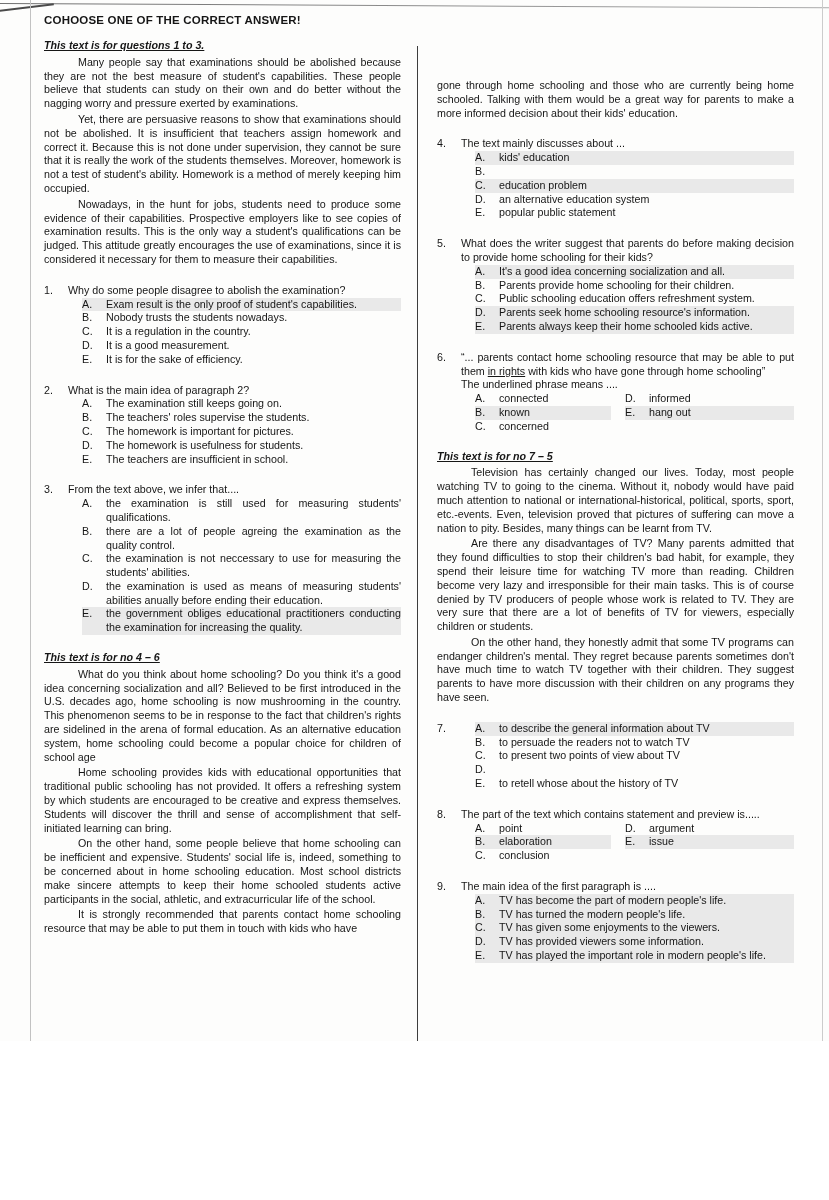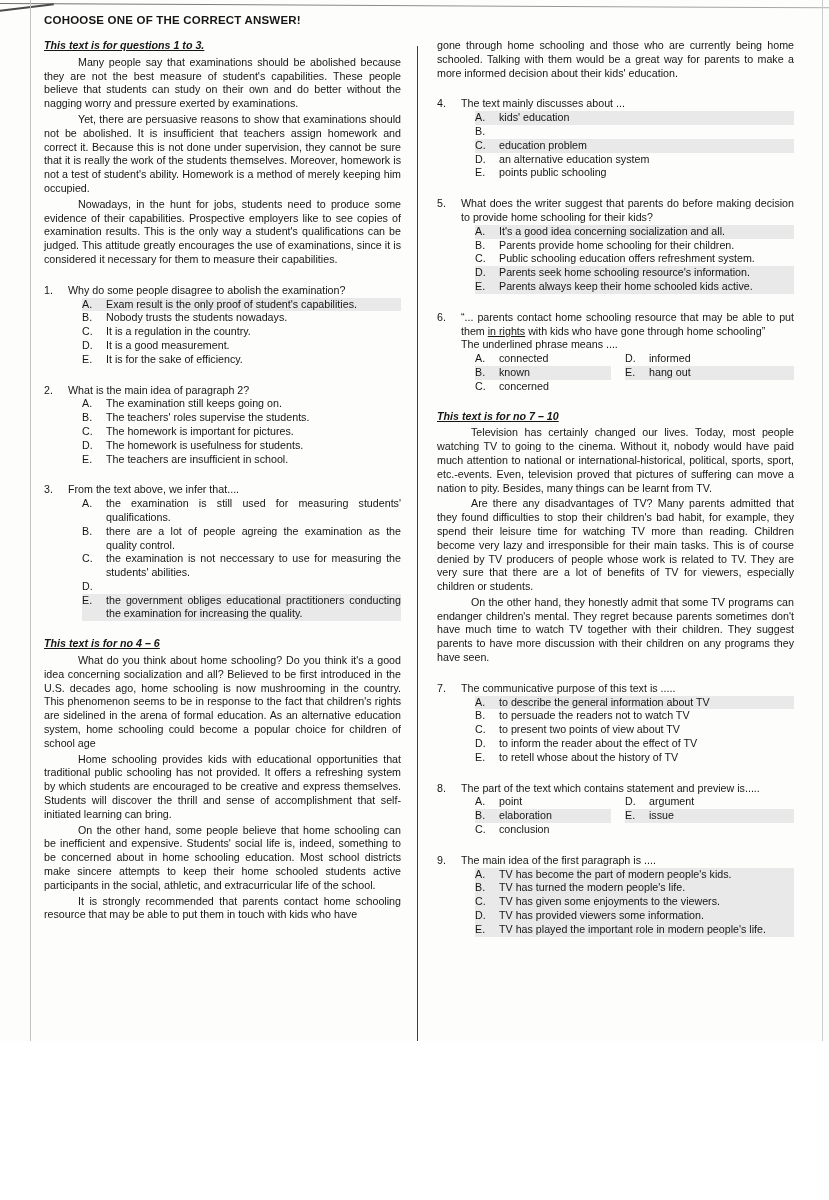--- a/index.html
+++ b/index.html
@@ -25,21 +25,21 @@
   .content { position: absolute; left: 44px; top: 14px; width: 750px; }
   .title { font-size: 11.5px; font-weight: bold; letter-spacing: 0.2px; margin: 0 0 13px 0; }
 
   .cols { display: flex; gap: 36px; }
   .col { width: 357px; font-size: 10.7px; line-height: 13.8px; text-align: justify; }
 
   .sec-head { font-weight: bold; font-style: italic; text-decoration: underline; margin: 16px 0 3px 0; }
   .col > .sec-head:first-child { margin-top: 0; }
 
   .para { margin: 0 0 2px 0; text-indent: 34px; }
-  .para.cont { text-indent: 0; }
+  .para.cont { text-indent: 0; margin-top: 40px; }
 
   .question { display: flex; margin: 17px 0 0 0; }
   .q-num { flex: none; width: 24px; }
   .q-main { flex: 1; min-width: 0; }
   .q-sub { }
 
   .option { display: flex; padding-left: 14px; }
   .opt-letter { flex: none; width: 24px; }
   .opt-text { flex: 1; min-width: 0; }
   .option.shaded .opt-letter, .option.shaded .opt-text { background: #e9e9e9; }
@@ -134,20 +134,21 @@
                 <div class="option">
                   <span class="opt-letter">B.</span>
                   <span class="opt-text">there are a lot of people agreing the examination as the quality control.</span>
                 </div>
                 <div class="option">
                   <span class="opt-letter">C.</span>
                   <span class="opt-text">the examination is not neccessary to use for measuring the students' abilities.</span>
                 </div>
                 <div class="option">
                   <span class="opt-letter">D.</span>
+                  <span class="opt-text">the examination is used as means of measuring students' abilities anually before ending their education.</span>
                 </div>
                 <div class="option shaded">
                   <span class="opt-letter">E.</span>
                   <span class="opt-text">the government obliges educational practitioners conducting the examination for increasing the quality.</span>
                 </div>
               </div>
             </div>
           </div>
           <div class="sec-head">This text is for no 4 – 6</div>
           <p class="para">What do you think about home schooling? Do you think it's a good idea concerning socialization and all? Believed to be first introduced in the U.S. decades ago, home schooling is now mushrooming in the country. This phenomenon seems to be in response to the fact that children's rights are sidelined in the arena of formal education. As an alternative education system, home schooling could become a popular choice for children of school age</p>
@@ -172,21 +173,21 @@
                 <div class="option shaded">
                   <span class="opt-letter">C.</span>
                   <span class="opt-text">education problem</span>
                 </div>
                 <div class="option">
                   <span class="opt-letter">D.</span>
                   <span class="opt-text">an alternative education system</span>
                 </div>
                 <div class="option">
                   <span class="opt-letter">E.</span>
-                  <span class="opt-text">points public schooling</span>
+                  <span class="opt-text">popular public statement</span>
                 </div>
               </div>
             </div>
           </div>
           <div class="question">
             <span class="q-num">5.</span>
             <div class="q-main">
               <div class="q-text">What does the writer suggest that parents do before making decision to provide home schooling for their kids?</div>
               <div class="options">
                 <div class="option shaded">
@@ -234,44 +235,42 @@
                   <span class="opt-letter">D.</span>
                   <span class="opt-text">informed</span>
                 </div>
                 <div class="option shaded">
                   <span class="opt-letter">E.</span>
                   <span class="opt-text">hang out</span>
                 </div>
               </div>
             </div>
           </div>
-          <div class="sec-head">This text is for no 7 – 10</div>
+          <div class="sec-head">This text is for no 7 – 5</div>
           <p class="para">Television has certainly changed our lives. Today, most people watching TV to going to the cinema. Without it, nobody would have paid much attention to national or international-historical, political, sports, sport, etc.-events. Even, television proved that pictures of suffering can move a nation to pity. Besides, many things can be learnt from TV.</p>
           <p class="para">Are there any disadvantages of TV? Many parents admitted that they found difficulties to stop their children's bad habit, for example, they spend their leisure time for watching TV more than reading. Children become very lazy and irresponsible for their main tasks. This is of course denied by TV producers of people whose work is related to TV. They are very sure that there are a lot of benefits of TV for viewers, especially children or students.</p>
           <p class="para">On the other hand, they honestly admit that some TV programs can endanger children's mental. They regret because parents sometimes don't have much time to watch TV together with their children. They suggest parents to have more discussion with their children on any programs they have seen.</p>
           <div class="question">
             <span class="q-num">7.</span>
             <div class="q-main">
-              <div class="q-text">The communicative purpose of this text is .....</div>
               <div class="options">
                 <div class="option shaded">
                   <span class="opt-letter">A.</span>
                   <span class="opt-text">to describe the general information about TV</span>
                 </div>
                 <div class="option">
                   <span class="opt-letter">B.</span>
                   <span class="opt-text">to persuade the readers not to watch TV</span>
                 </div>
                 <div class="option">
                   <span class="opt-letter">C.</span>
                   <span class="opt-text">to present two points of view about TV</span>
                 </div>
                 <div class="option">
                   <span class="opt-letter">D.</span>
-                  <span class="opt-text">to inform the reader about the effect of TV</span>
                 </div>
                 <div class="option">
                   <span class="opt-letter">E.</span>
                   <span class="opt-text">to retell whose about the history of TV</span>
                 </div>
               </div>
             </div>
           </div>
           <div class="question">
             <span class="q-num">8.</span>
@@ -301,21 +300,21 @@
               </div>
             </div>
           </div>
           <div class="question">
             <span class="q-num">9.</span>
             <div class="q-main">
               <div class="q-text">The main idea of the first paragraph is ....</div>
               <div class="options">
                 <div class="option shaded">
                   <span class="opt-letter">A.</span>
-                  <span class="opt-text">TV has become the part of modern people's kids.</span>
+                  <span class="opt-text">TV has become the part of modern people's life.</span>
                 </div>
                 <div class="option shaded">
                   <span class="opt-letter">B.</span>
                   <span class="opt-text">TV has turned the modern people's life.</span>
                 </div>
                 <div class="option shaded">
                   <span class="opt-letter">C.</span>
                   <span class="opt-text">TV has given some enjoyments to the viewers.</span>
                 </div>
                 <div class="option shaded">

